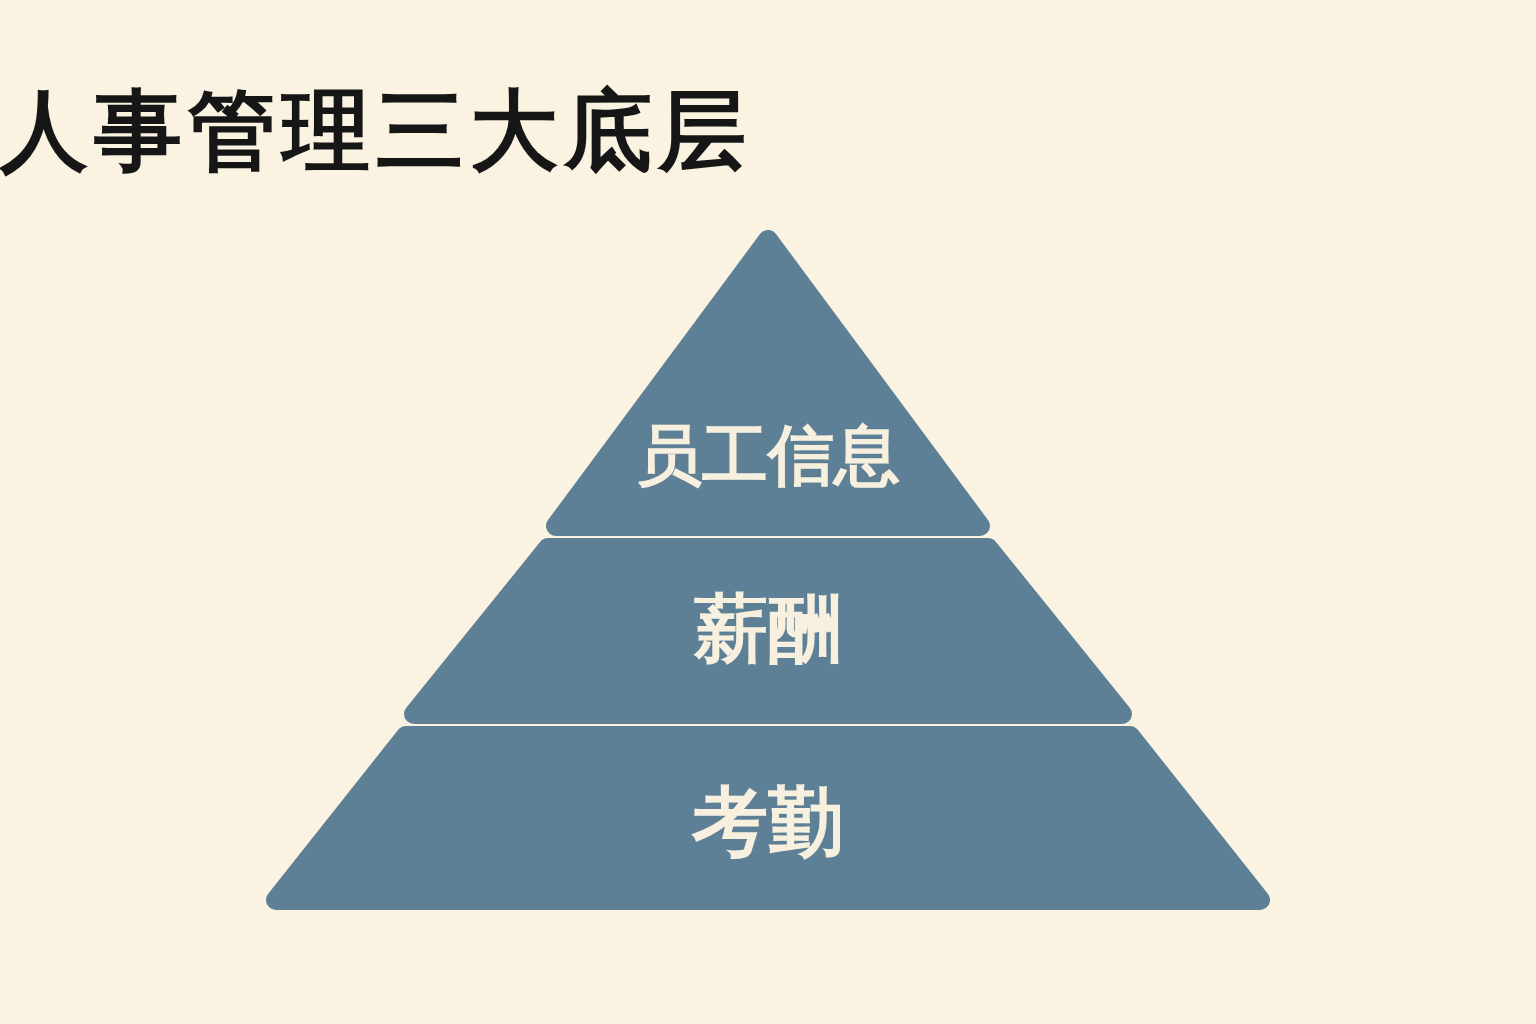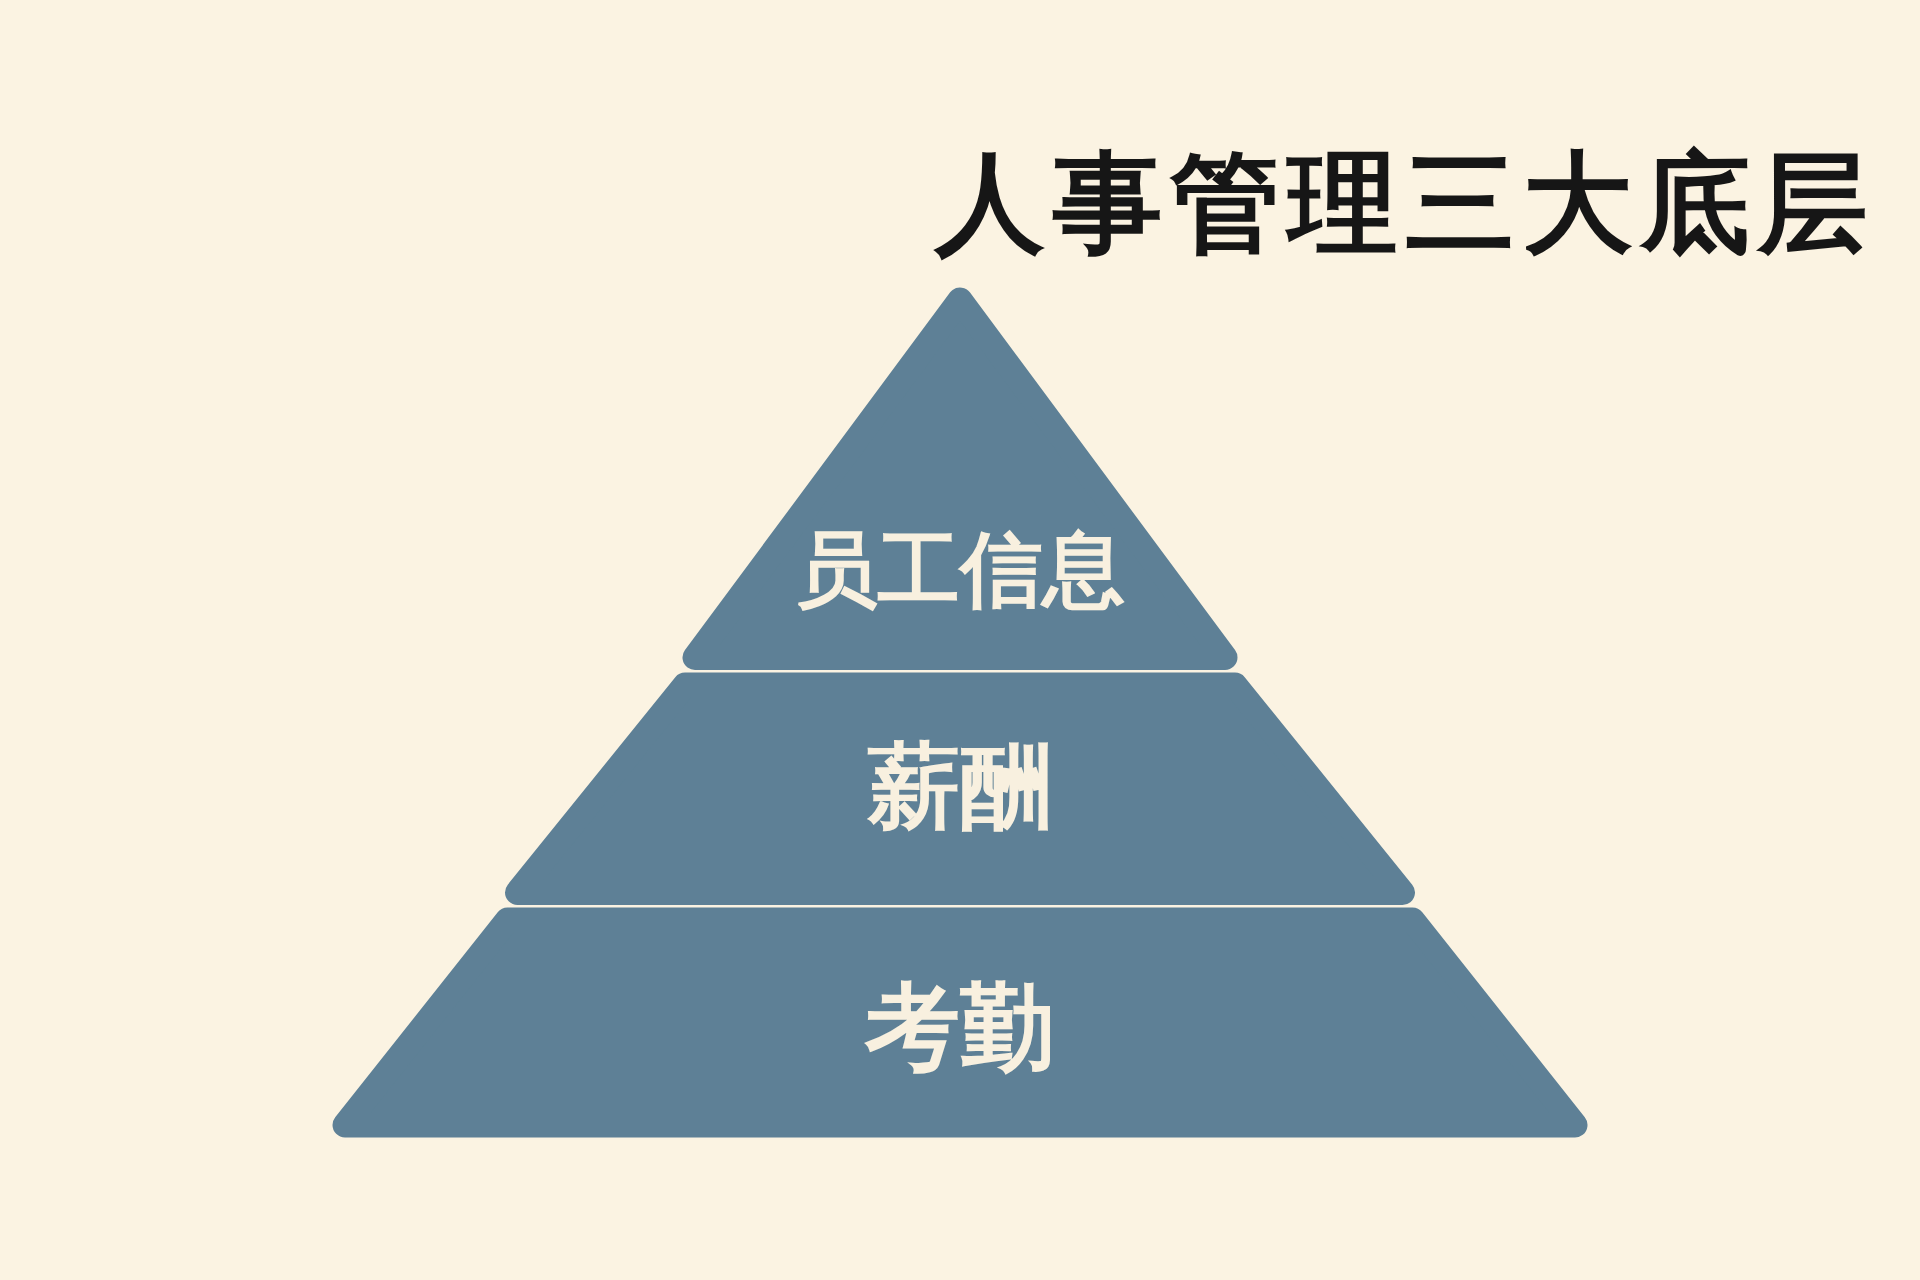--- a/index.html
+++ b/index.html
@@ -16,24 +16,24 @@
     font-family: "DejaVu Sans", "Liberation Sans", sans-serif;
   }
   .canvas {
     position: relative;
     width: 1536px;
     height: 1024px;
     background: var(--background);
   }
   .page-title {
     position: absolute;
-    top: 104px;
+    top: 72px;
     left: 0;
     width: 1500px;
-    text-align: right;
+    text-align: left;
     font-size: 88px;
     font-weight: 900;
     letter-spacing: 6px;
     color: var(--title-text);
     font-family: "DejaVu Sans", "Liberation Sans", sans-serif;
   }
   .pyramid-svg {
     position: absolute;
     left: 0;
     top: 0;

